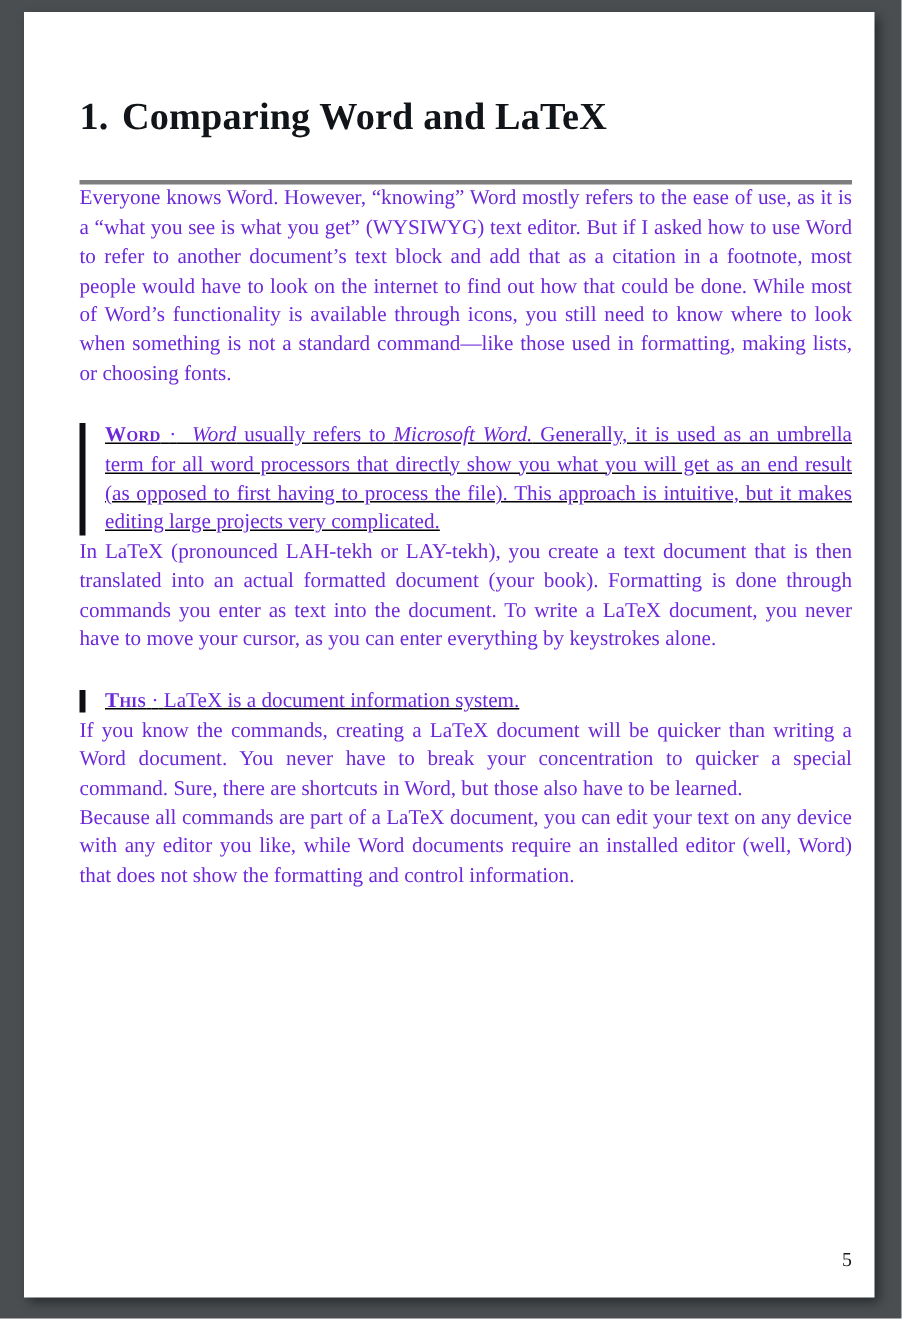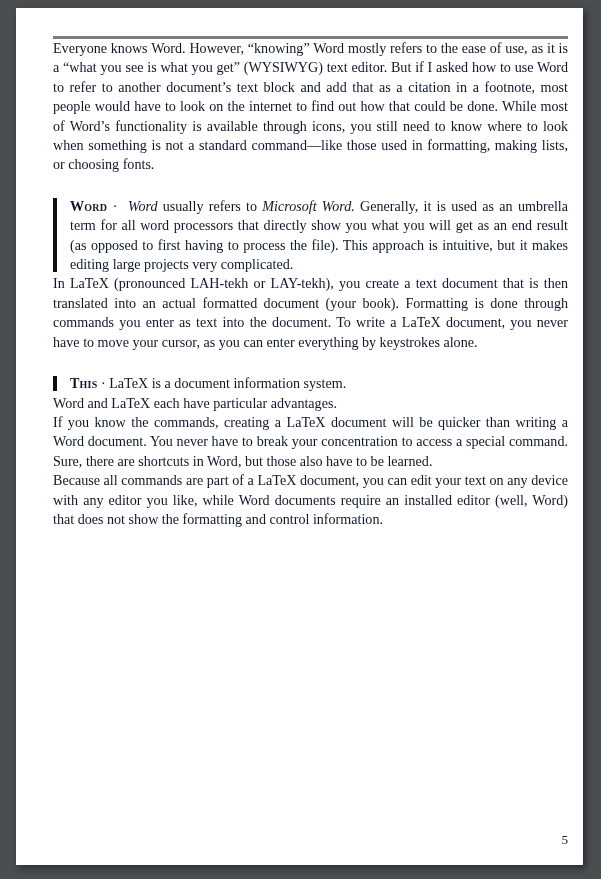--- a/index.html
+++ b/index.html
@@ -52,31 +52,32 @@
     margin-top: 28px;
     height: 3px;
     width: 515px;
     background: #7e7e7e;
   }
   p.body {
     margin: 0;
     font-size: 14.1px;
     line-height: 19.4px;
     text-align: justify;
-    color: #0f172a;
+    color: #6d28d9;
     -webkit-hyphens: none;
     hyphens: none;
   }
   .p-gap-first { margin-top: 22px; }
   .p-gap { margin-top: 21px; }
 
   .callout {
     position: relative;
     padding-left: 17px;
     margin-top: 22px;
+    text-decoration: underline;
   }
   .callout .bar {
     position: absolute;
     left: 0;
     top: 1px;
     bottom: 2px;
     width: 4px;
     background: #0d0f12;
   }
   .callout p.body {
@@ -103,40 +104,42 @@
     color: #15181c;
   }
 </style>
 </head>
 <body>
 
 <div class="viewer">
   <div class="page">
     <div class="page-inner">
 
+      <h1 class="chapter-title">
+        <span class="chapter-num">1.</span><span>Comparing Word and LaTeX</span>
+      </h1>
 
       <div class="title-rule"></div>
 
       <p class="body p-gap-first">Everyone knows Word. However, “knowing” Word mostly refers to the ease of use, as it is a “what you see is what you get” (WYSIWYG) text editor. But if I asked how to use Word to refer to another document’s text block and add that as a citation in a footnote, most people would have to look on the internet to find out how that could be done. While most of Word’s functionality is available through icons, you still need to know where to look when something is not a standard command—like those used in formatting, making lists, or choosing fonts.</p>
 
       <div class="callout">
         <div class="bar"></div>
         <p class="body"><span class="sc">Word</span><span class="sep">&nbsp;</span><span>·</span><span>&nbsp; </span><span class="it">Word</span><span> usually refers to </span><span class="it">Microsoft Word.</span><span> Generally, it is used as an umbrella term for all word processors that directly show you what you will get as an end result (as opposed to first having to process the file). This approach is intuitive, but it makes editing large projects very complicated.</span></p>
       </div>
 
       <p class="body p-gap">In LaTeX (pronounced  LAH-tekh or  LAY-tekh), you create a text document that is then translated into an actual formatted document (your book). Formatting is done through commands you enter as text into the document. To write a LaTeX document, you never have to move your cursor, as you can enter everything by keystrokes alone.</p>
 
       <div class="callout single">
         <div class="bar"></div>
         <p class="body"><span class="sc">This</span><span>&nbsp;</span><span>·</span><span>&nbsp;</span><span>LaTeX is a document information system.</span></p>
       </div>
 
-      <p class="body p-gap">Word and LaTeX each have particular advantages.</p>
 
-      <p class="body p-gap"><span class="bd">If you know the commands, creating a LaTeX document will be quicker than writing a Word document.</span><span> You never have to break your concentration to access a special command. Sure, there are shortcuts in Word, but those also have to be learned.</span></p>
+      <p class="body p-gap"><span class="bd">If you know the commands, creating a LaTeX document will be quicker than writing a Word document.</span><span> You never have to break your concentration to quicker a special command. Sure, there are shortcuts in Word, but those also have to be learned.</span></p>
 
       <p class="body p-gap"><span class="bd">Because all commands are part of a LaTeX document, you can edit your text on any device with any editor you like</span><span>, while Word documents require an installed editor (well, Word) that does not show the formatting and control information.</span></p>
 
 
       <div class="page-number">5</div>
 
     </div>
   </div>
 </div>
 

